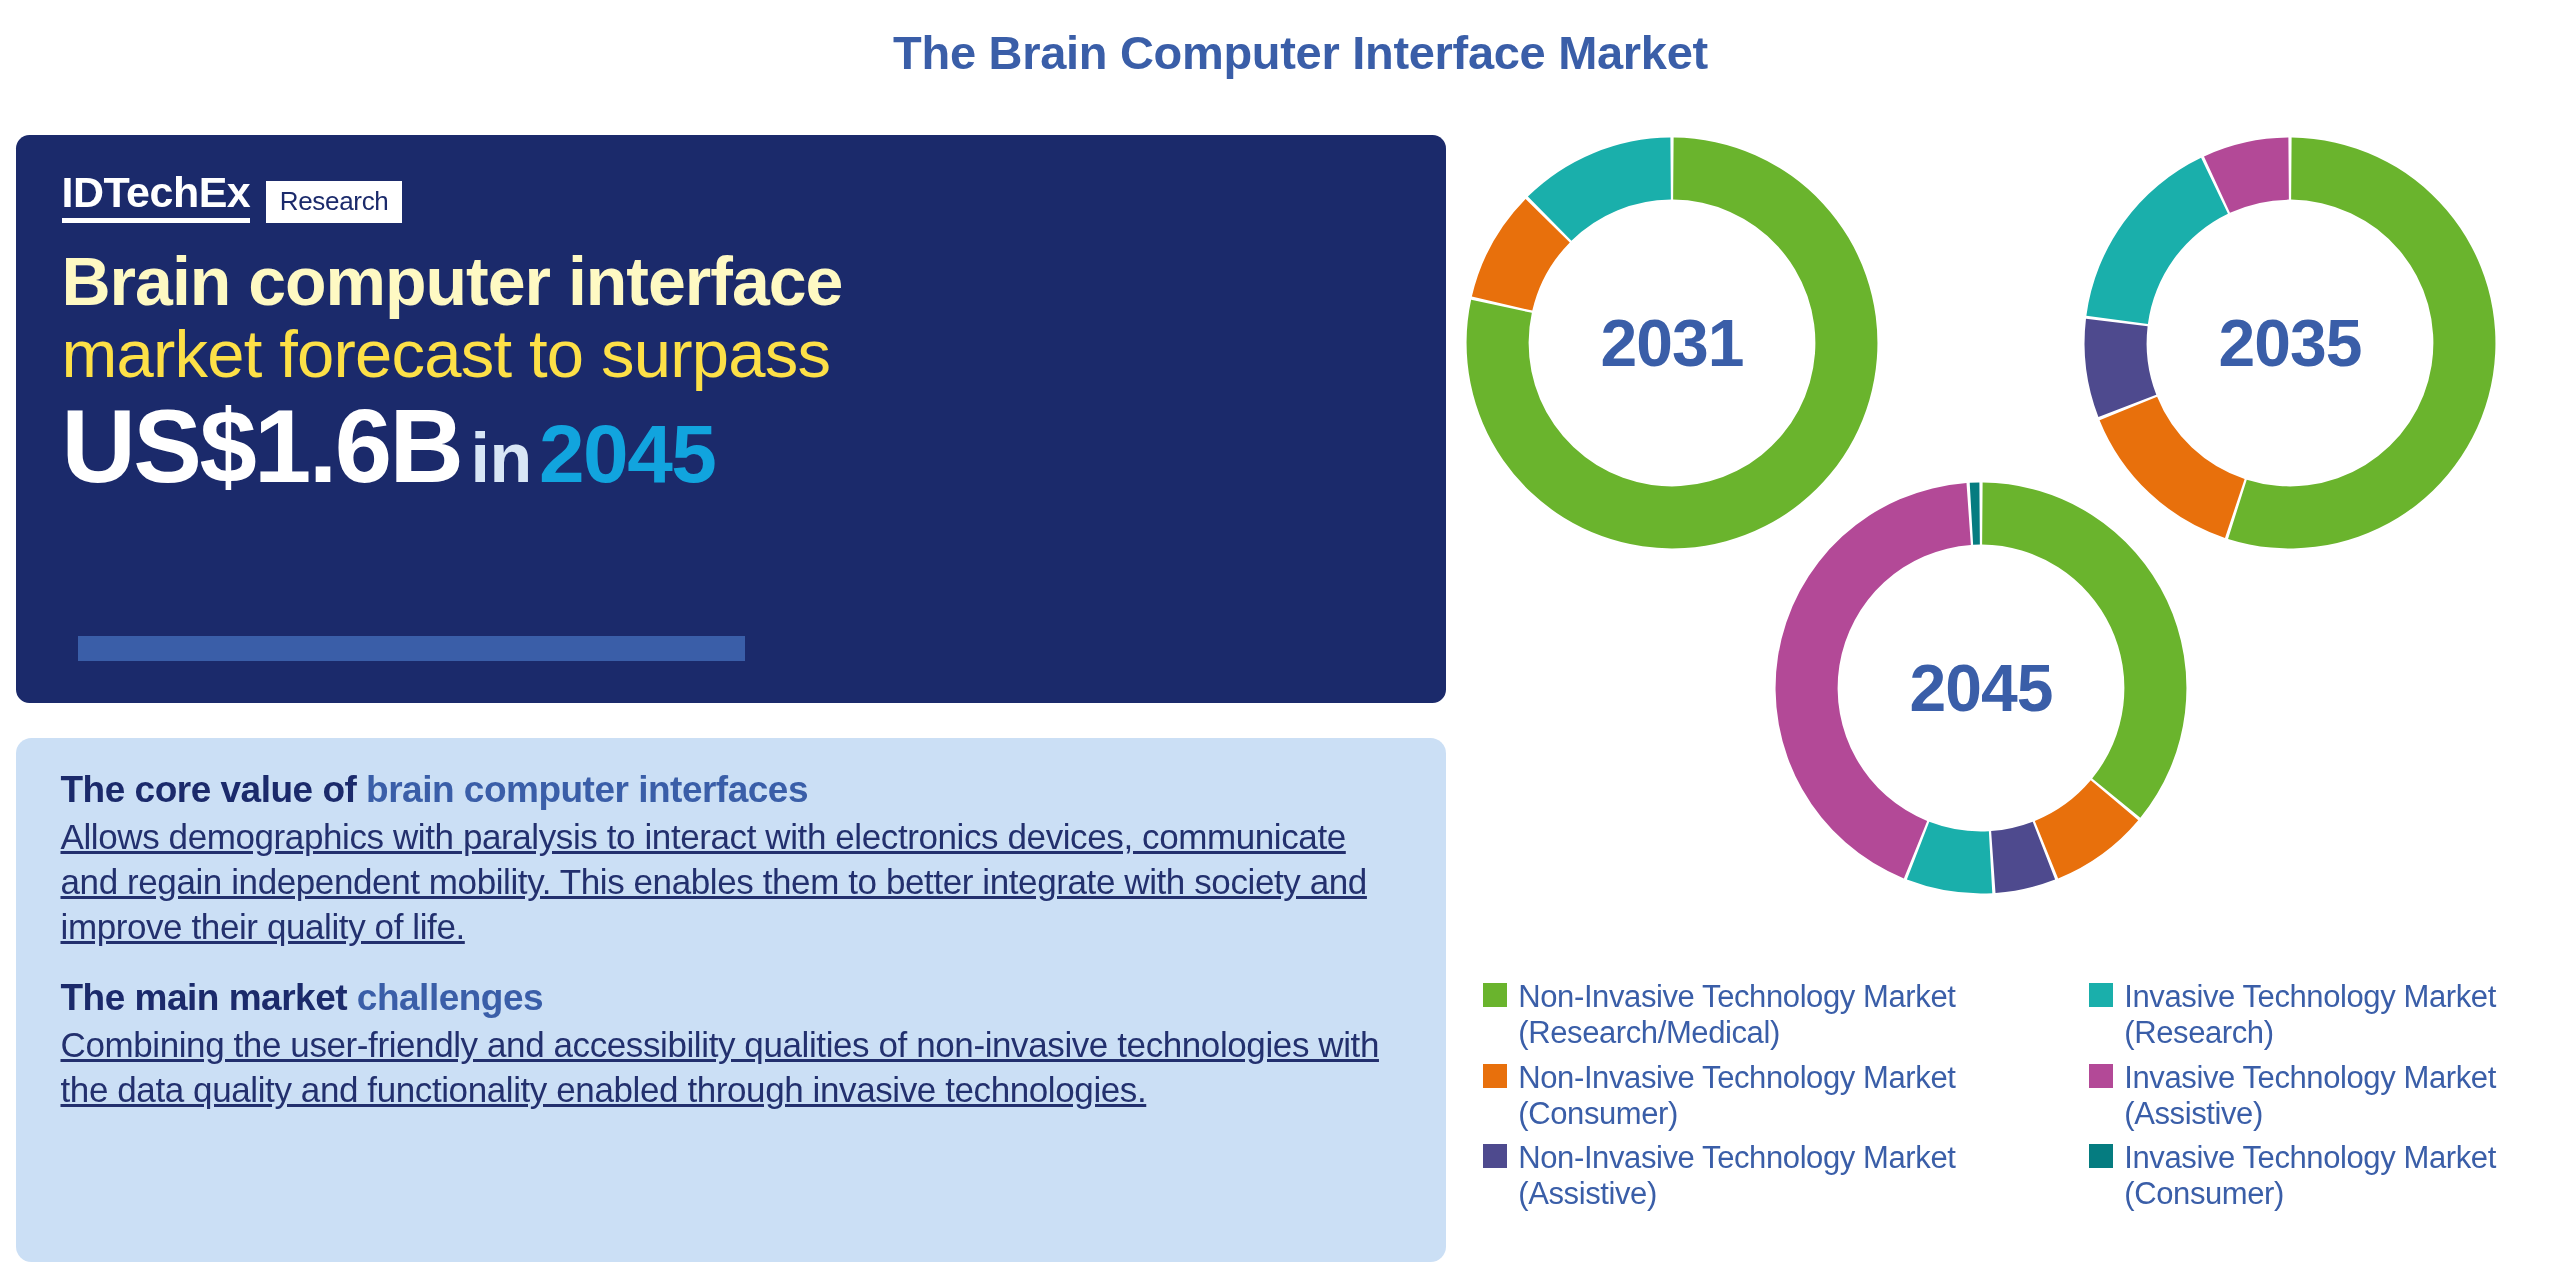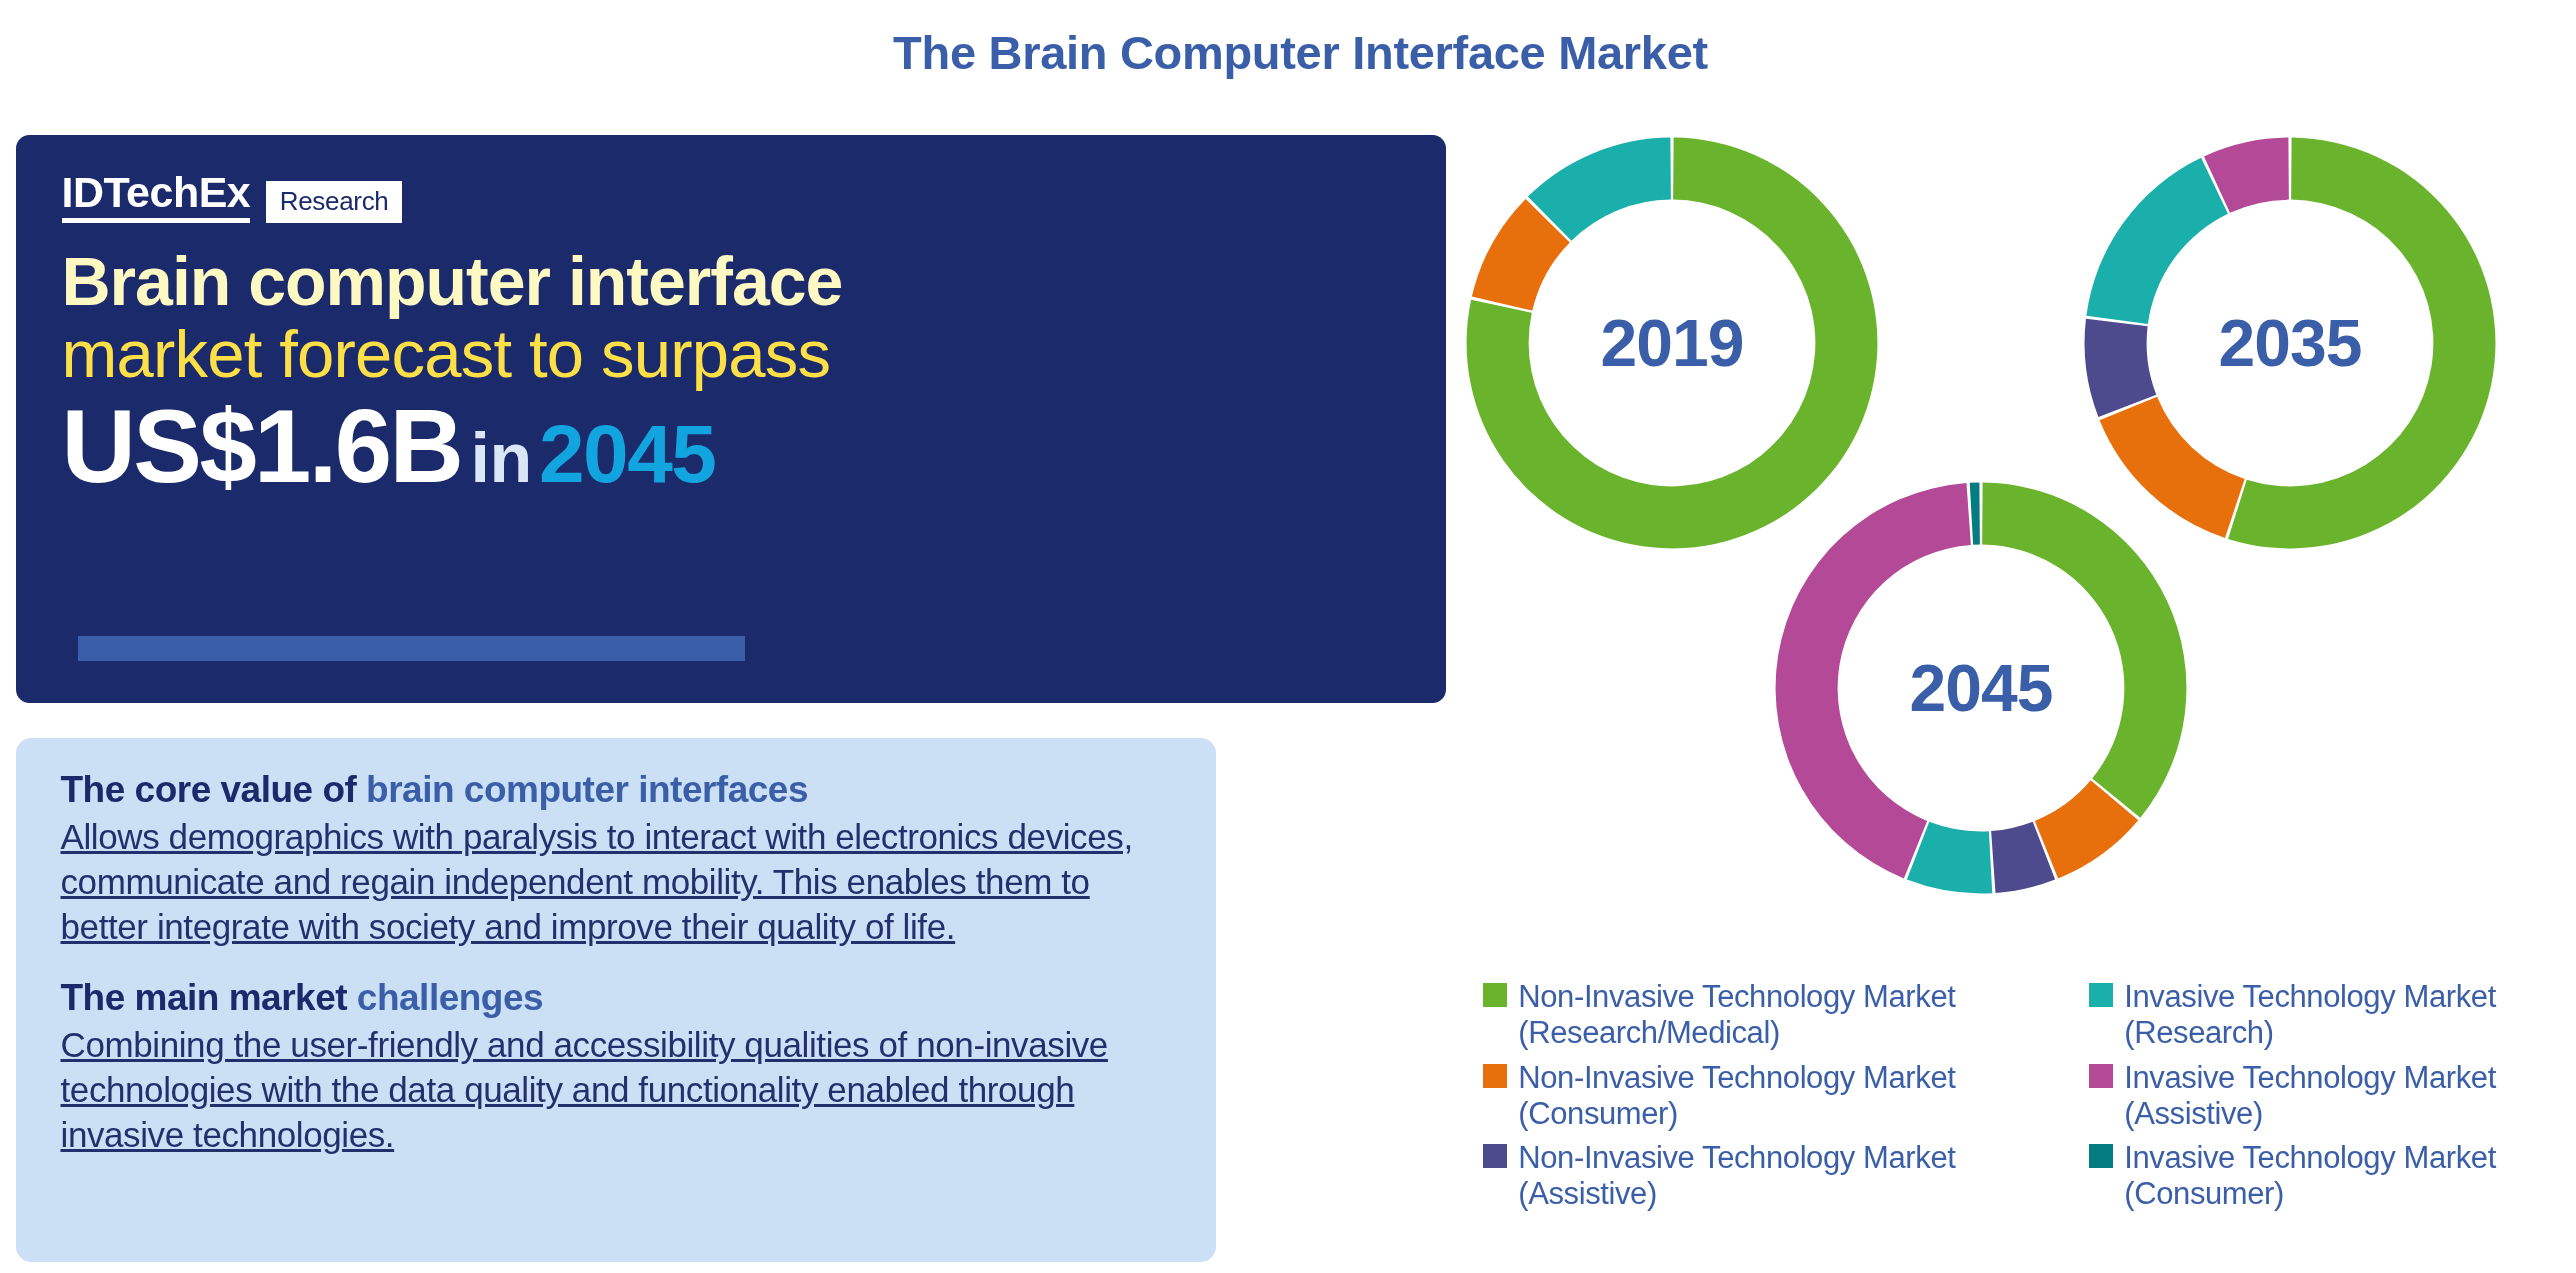--- a/index.html
+++ b/index.html
@@ -97,21 +97,21 @@
     position:absolute;
     left:62px; bottom:42px;
     width:667px; height:25px;
     background:#3a5ea8;
   }
 
   
   #info-box {
     position:absolute;
     left:15.5px; top:738px;
-    width:1200px; height:524px;
+    width:1430px; height:524px;
     background:#cbdff5;
     border-radius:15.5px;
     padding:32px 45px 0 45px;
   }
   .info-heading {
     font-size:37px;
     font-weight:bold;
     color:#1b2a6b;
     letter-spacing:-0.5px;
     line-height:1.1;
@@ -207,21 +207,21 @@
     <div class="info-body">Combining the user-friendly and accessibility qualities of non-invasive technologies with the data quality and functionality enabled through invasive technologies.</div>
   </div>
 </div>
 
 <div class="donut" id="donut-2025">
   <svg viewBox="0 0 100 100" width="428" height="428">
       <path d="M 50.3770 2.0015 A 48 48 0 1 1 3.0752 39.8974 L 17.2504 42.9492 A 33.5 33.5 0 1 0 50.2631 16.5010 Z" fill="#6ab42d"></path>
       <path d="M 3.2397 39.1615 A 48 48 0 0 1 15.7934 16.3265 L 26.1266 26.4987 A 33.5 33.5 0 0 0 17.3652 42.4357 Z" fill="#e8700c"></path>
       <path d="M 16.3265 15.7934 A 48 48 0 0 1 49.6230 2.0015 L 49.7369 16.5010 A 33.5 33.5 0 0 0 26.4987 26.1266 Z" fill="#1aafab"></path>
     </svg>
-  <div class="donut-label">2019</div>
+  <div class="donut-label">2031</div>
 </div>
 
 <div class="donut" id="donut-2035">
   <svg viewBox="0 0 100 100" width="428" height="428">
       <path d="M 50.3770 2.0015 A 48 48 0 1 1 35.5262 95.7658 L 39.8985 81.9407 A 33.5 33.5 0 1 0 50.2631 16.5010 Z" fill="#6ab42d"></path>
       <path d="M 34.8091 95.5328 A 48 48 0 0 1 5.5109 68.0199 L 18.9503 62.5764 A 33.5 33.5 0 0 0 39.3980 81.7781 Z" fill="#e8700c"></path>
       <path d="M 5.2333 67.3189 A 48 48 0 0 1 2.3327 44.3582 L 16.7322 46.0625 A 33.5 33.5 0 0 0 18.7566 62.0872 Z" fill="#4e4a8e"></path>
       <path d="M 2.4272 43.6102 A 48 48 0 0 1 29.2221 6.7302 L 35.4988 19.8013 A 33.5 33.5 0 0 0 16.7982 45.5404 Z" fill="#1aafab"></path>
       <path d="M 29.9043 6.4091 A 48 48 0 0 1 49.6230 2.0015 L 49.7369 16.5010 A 33.5 33.5 0 0 0 35.9749 19.5772 Z" fill="#b34997"></path>
     </svg>

